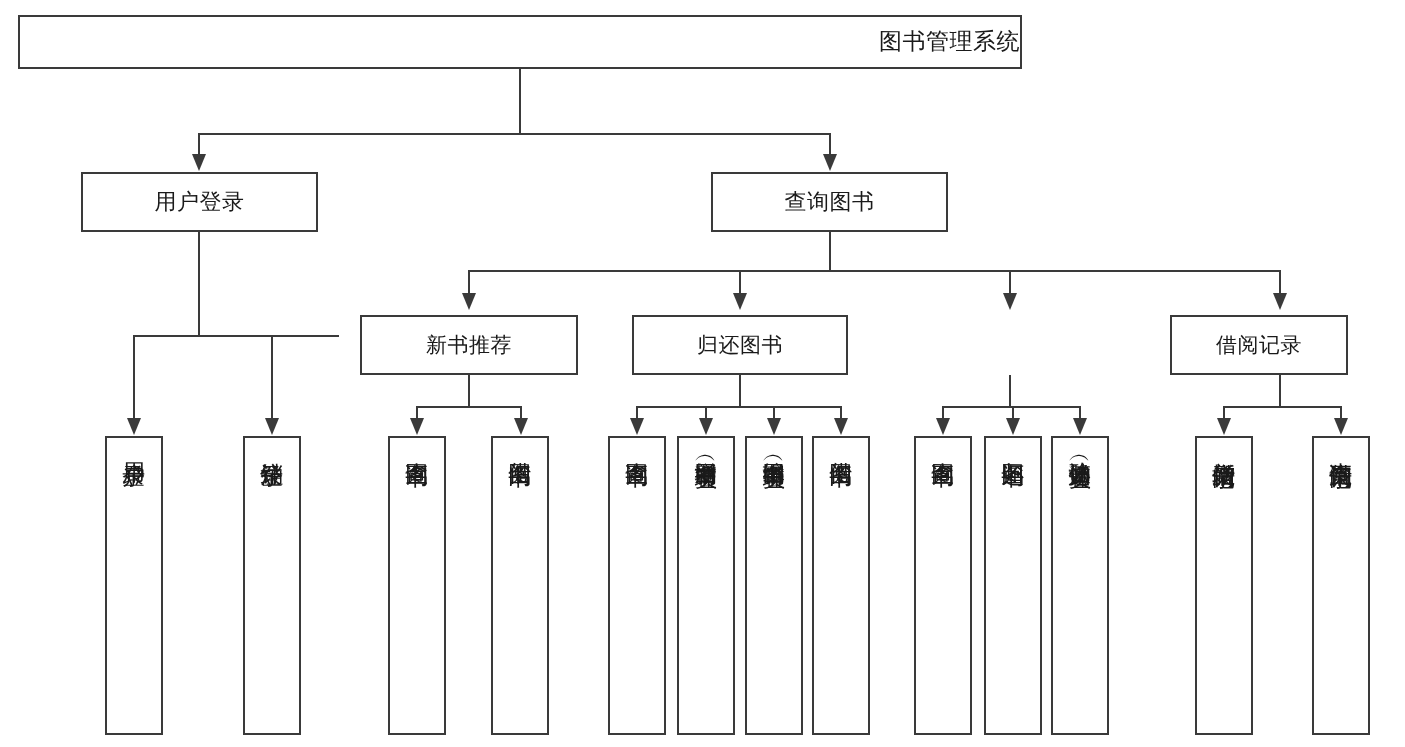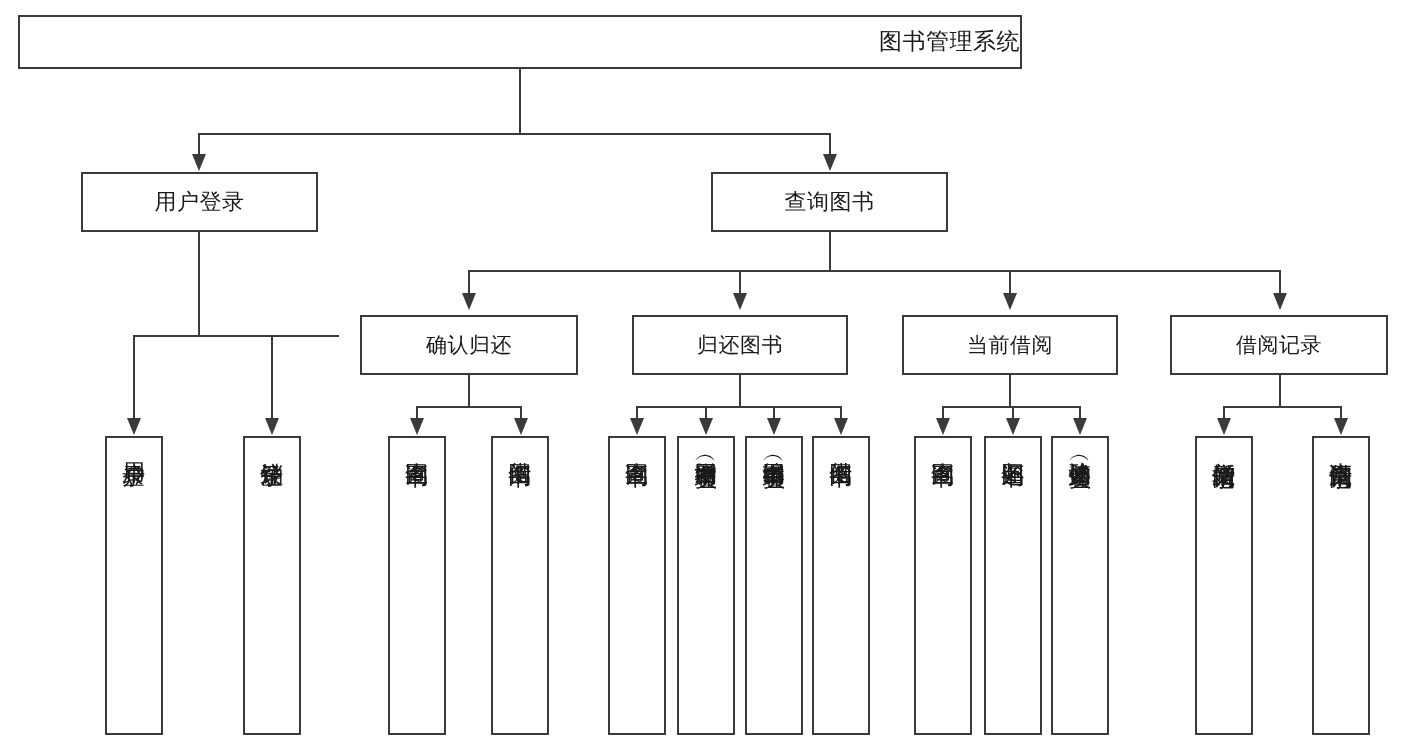--- a/index.html
+++ b/index.html
@@ -122,29 +122,26 @@
   <div class="ln ln-v" style="left:468px; top:270px; height:24px;"></div>
   <div class="arrow" style="left:462px; top:293px;"></div>
   <div class="ln ln-v" style="left:739px; top:270px; height:24px;"></div>
   <div class="arrow" style="left:733px; top:293px;"></div>
   <div class="ln ln-v" style="left:1009px; top:270px; height:24px;"></div>
   <div class="arrow" style="left:1003px; top:293px;"></div>
   <div class="ln ln-v" style="left:1279px; top:270px; height:24px;"></div>
   <div class="arrow" style="left:1273px; top:293px;"></div>
 
   <div class="node lvl2" style="left:360px; top:315px; width:218px;">
-    <span class="node-label">确认归还</span>
+    <span class="node-label">新书推荐</span>
   </div>
   <div class="node lvl2" style="left:632px; top:315px; width:216px;">
     <span class="node-label">归还图书</span>
   </div>
-  <div class="node lvl2" style="left:902px; top:315px; width:216px;">
-    <span class="node-label">当前借阅</span>
-  </div>
-  <div class="node lvl2" style="left:1170px; top:315px; width:218px;">
+  <div class="node lvl2" style="left:1170px; top:315px; width:178px;">
     <span class="node-label">借阅记录</span>
   </div>
 
   <div class="ln ln-v" style="left:468px; top:375px; height:32px;"></div>
   <div class="ln ln-h" style="left:416px; top:406px; width:106px;"></div>
   <div class="ln ln-v" style="left:416px; top:406px; height:13px;"></div>
   <div class="arrow" style="left:410px; top:418px;"></div>
   <div class="ln ln-v" style="left:520px; top:406px; height:13px;"></div>
   <div class="arrow" style="left:514px; top:418px;"></div>
 

